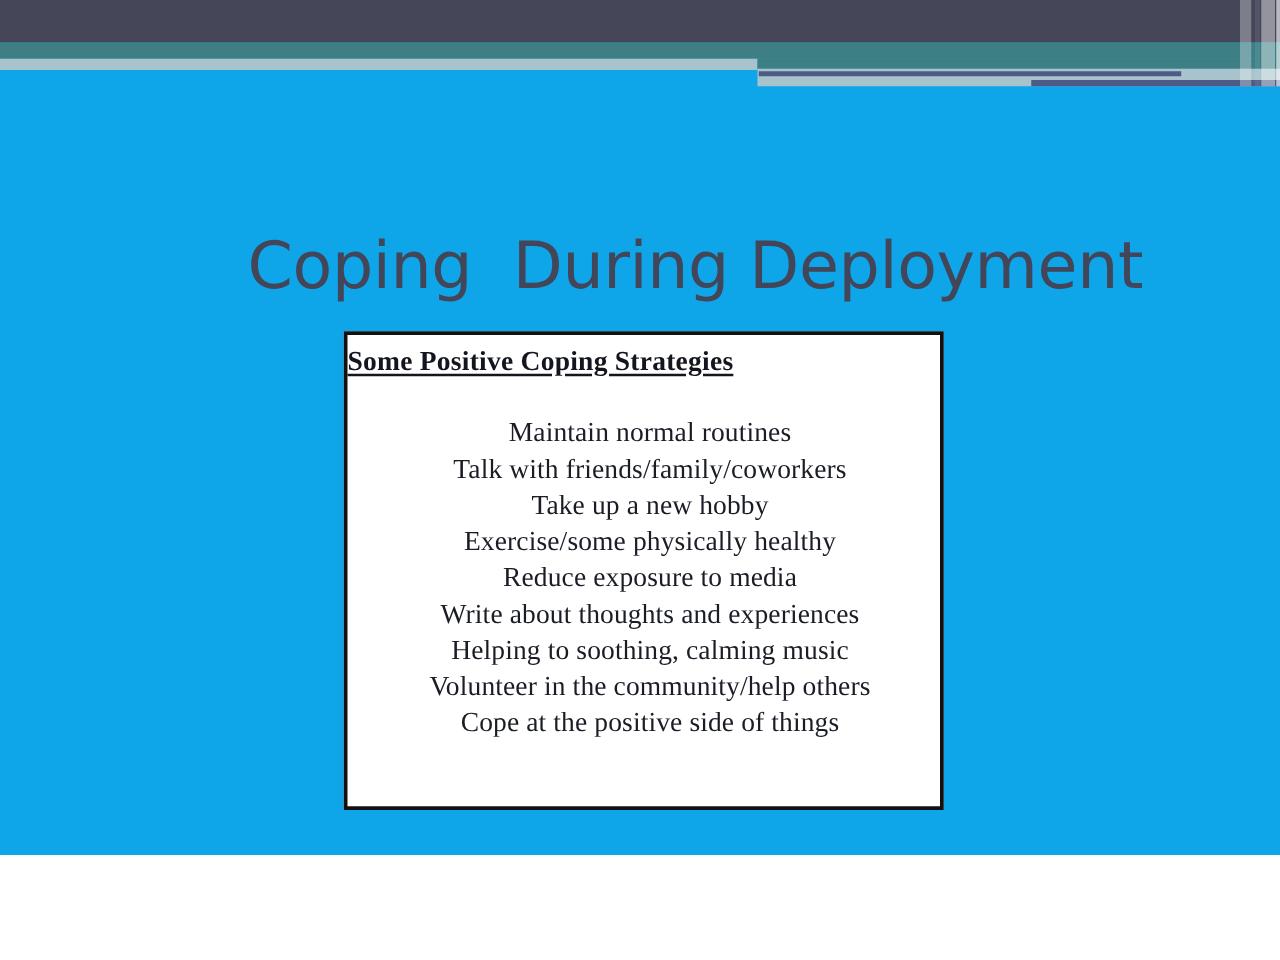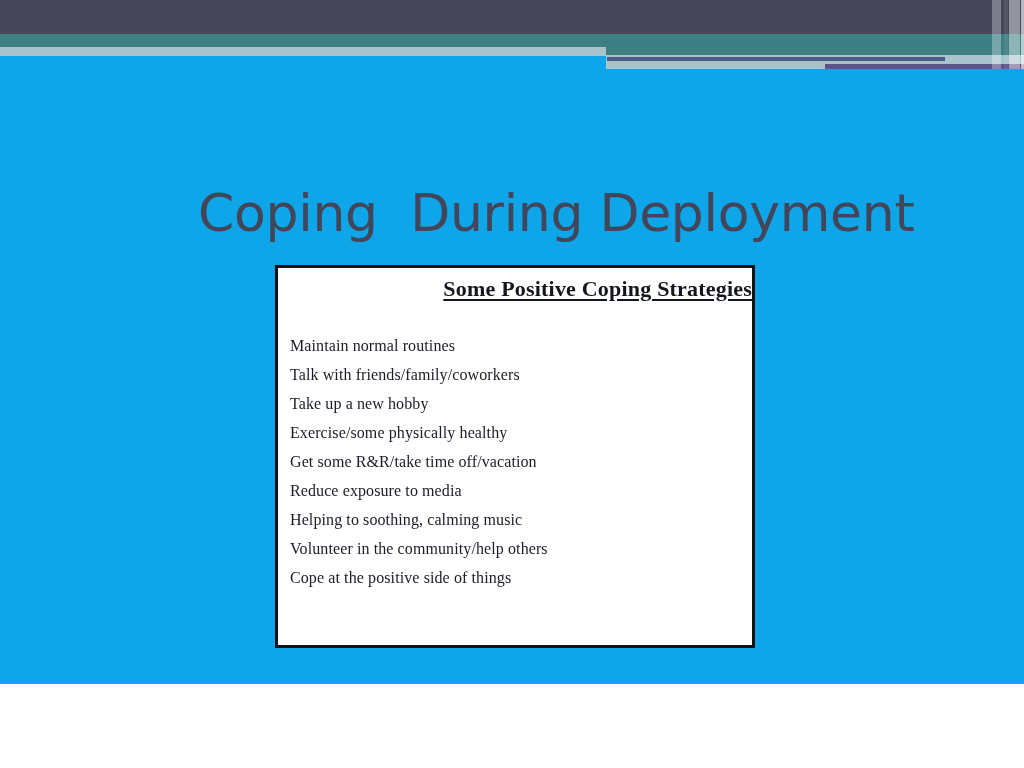--- a/index.html
+++ b/index.html
@@ -109,45 +109,46 @@
     height: 383px;
     border: 3px solid #111111;
     background: #ffffff;
     box-sizing: border-box;
   }
   .strategy-heading {
     position: absolute;
     left: 0;
     top: 8px;
     width: 474px;
-    text-align: right;
+    text-align: left;
     font-family: "Liberation Serif", serif;
     font-size: 22px;
     font-weight: bold;
     color: #14161f;
     text-decoration: underline;
     text-underline-offset: 3px;
     letter-spacing: 0.2px;
   }
   .strategy-list {
     position: absolute;
     left: 12px;
     top: 63px;
     width: 460px;
     margin: 0;
     padding: 0;
     list-style: none;
   }
   .strategy-list li {
     font-family: "Liberation Serif", serif;
-    font-size: 16px;
+    font-size: 22px;
     line-height: 29px;
     color: #1a1c26;
     white-space: nowrap;
     letter-spacing: 0.1px;
+    text-align: center;
   }
 
   
   .source-caption {
     position: absolute;
     left: 82px;
     top: 698px;
     width: 900px;
     font-family: "Liberation Sans", sans-serif;
     font-size: 26px;
@@ -176,22 +177,22 @@
 
   <h1 class="slide-title">Coping  During Deployment</h1>
 
   <div class="strategy-box">
     <div class="strategy-heading">Some Positive Coping Strategies</div>
     <ul class="strategy-list">
       <li>Maintain normal routines</li>
       <li>Talk with friends/family/coworkers</li>
       <li>Take up a new hobby</li>
       <li>Exercise/some physically healthy</li>
-      <li>Get some R&amp;R/take time off/vacation</li>
       <li>Reduce exposure to media</li>
+      <li>Write about thoughts and experiences</li>
       <li>Helping to soothing, calming music</li>
       <li>Volunteer in the community/help others</li>
       <li>Cope at the positive side of things</li>
     </ul>
   </div>
 
 
 </div>
 
 </body></html>

